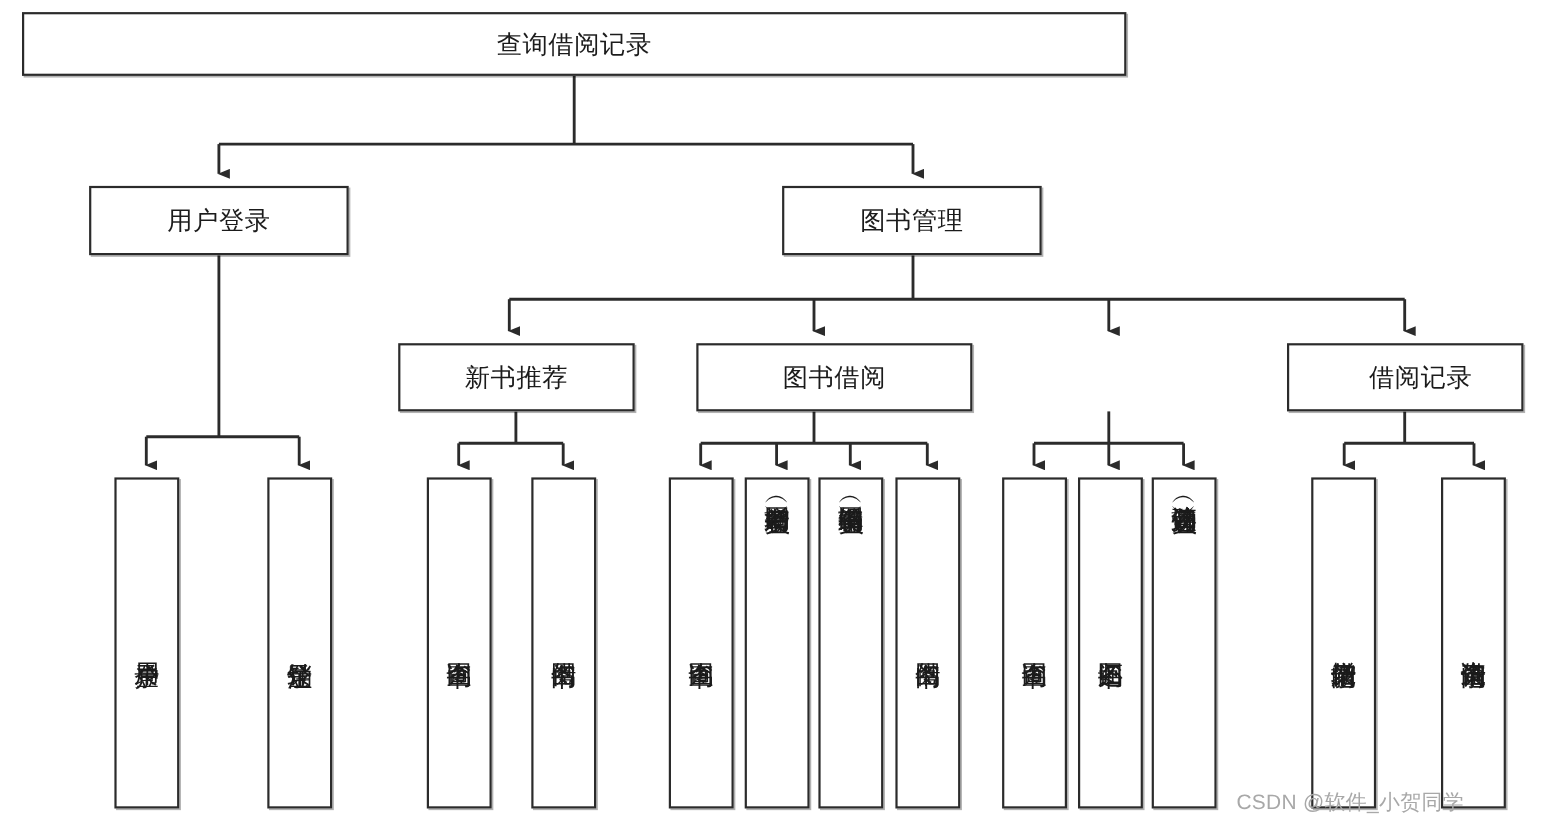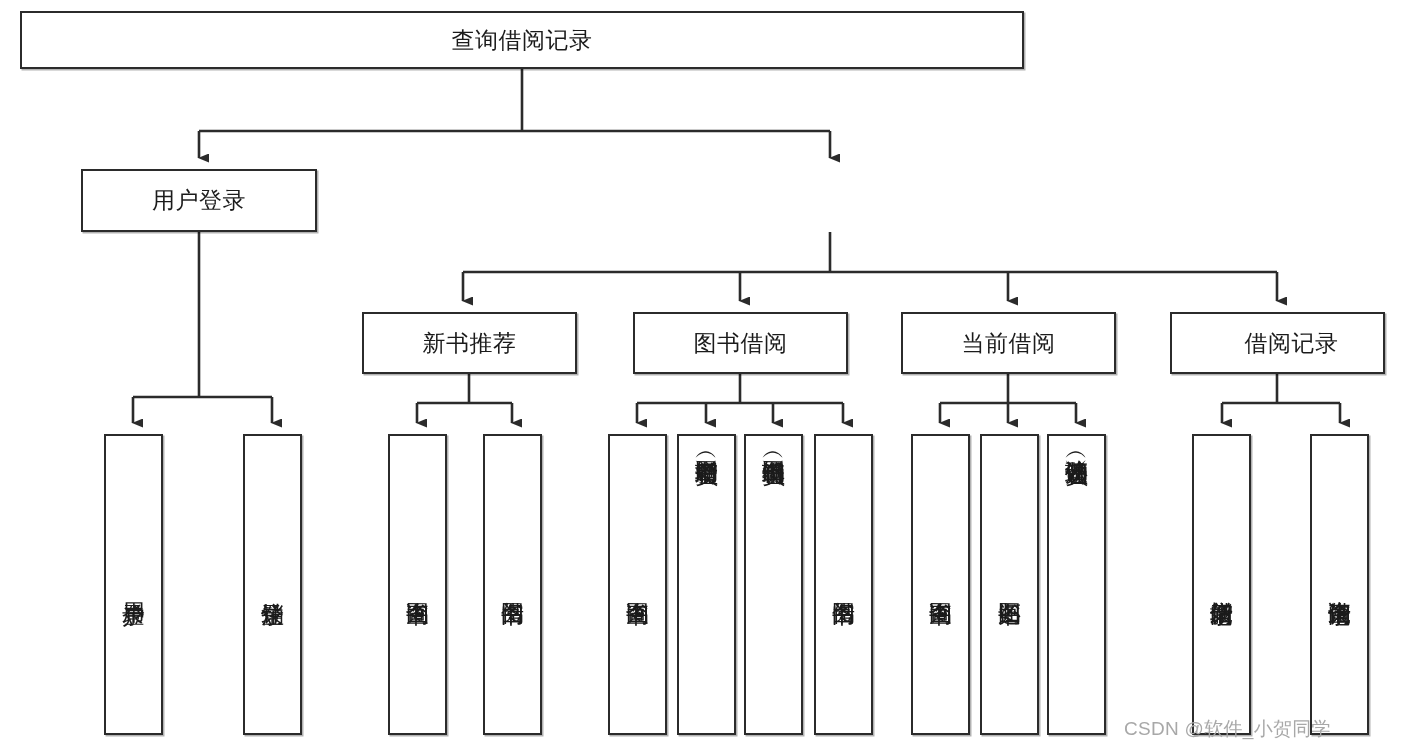--- a/index.html
+++ b/index.html
@@ -134,32 +134,32 @@
   </svg>
 
   <div class="node root horiz" style="left:20px; top:11px; width:1004px; height:58px;">
     <span class="label">查询借阅记录</span>
   </div>
 
   <div class="node horiz" style="left:81px; top:169px; width:236px; height:63px;">
     <span class="label">用户登录</span>
   </div>
 
+  <div class="node horiz" style="left:711px; top:169px; width:236px; height:63px;">
+    <span class="label">图书管理</span>
+  </div>
 
   <div class="node horiz" style="left:362px; top:312px; width:215px; height:62px;">
     <span class="label">新书推荐</span>
   </div>
 
-  <div class="node horiz" style="left:633px; top:312px; width:215px; height:62px;">
+  <div class="node horiz" style="left:633px; top:312px; width:251px; height:62px;">
     <span class="label">图书借阅</span>
   </div>
 
-  <div class="node horiz" style="left:901px; top:312px; width:215px; height:62px;">
-    <span class="label">当前借阅</span>
-  </div>
 
   <div class="node horiz" style="left:1170px; top:312px; width:215px; height:62px;padding-left:28px;">
     <span class="label">借阅记录</span>
   </div>
 
   <div class="node vert centered" style="left:104px; top:434px; width:59px; height:301px;">
     <span class="label">用户登录</span>
   </div>
 
   <div class="node vert centered" style="left:243px; top:434px; width:59px; height:301px;">

